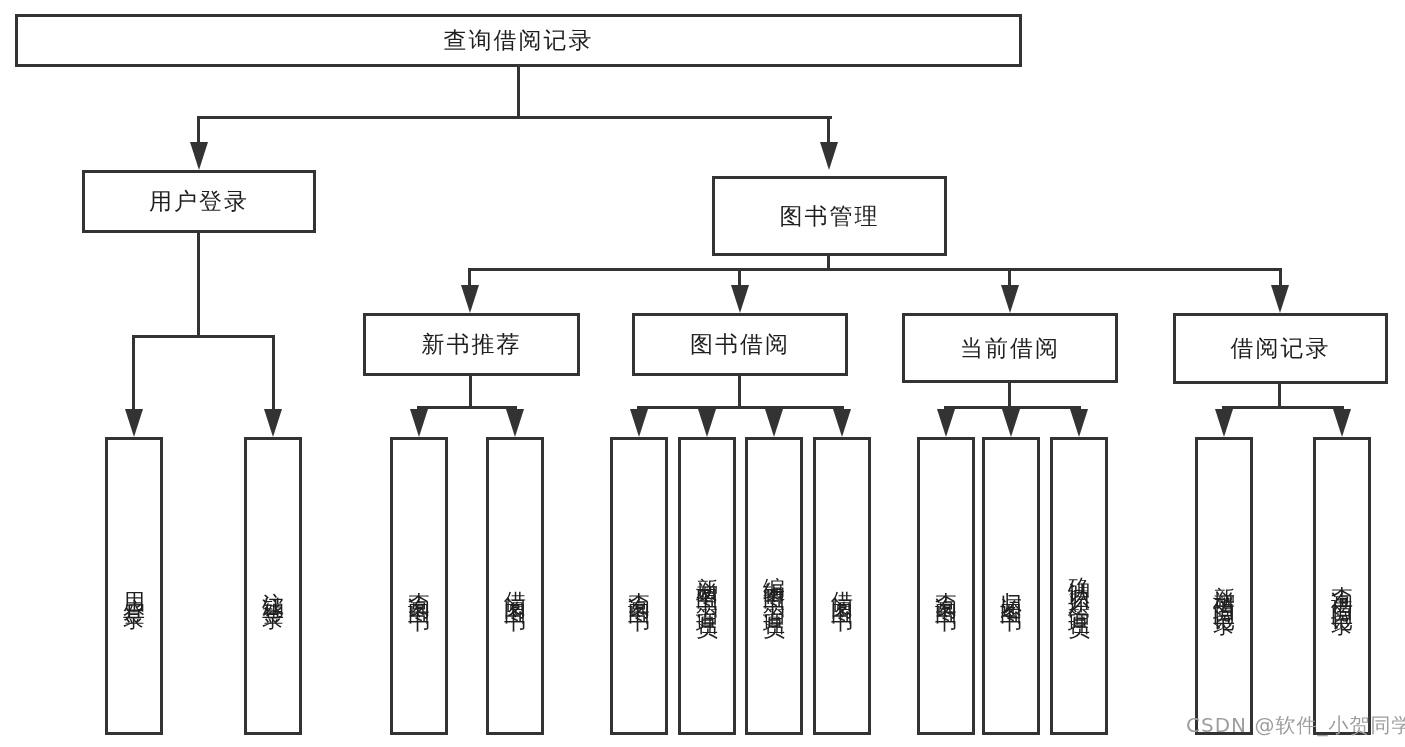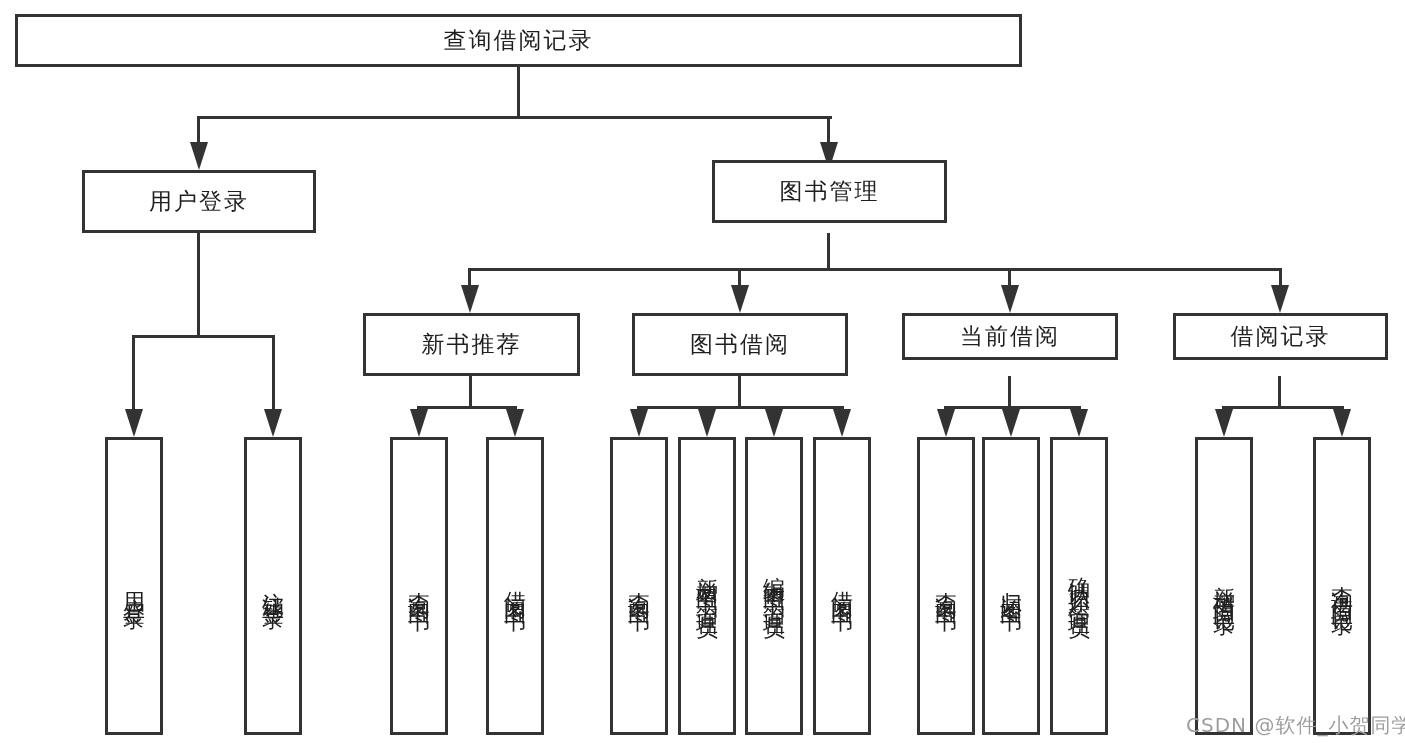--- a/index.html
+++ b/index.html
@@ -79,34 +79,34 @@
   <div class="arrow" style="left:1215px;top:409px;"></div>
   <div class="arrow" style="left:1333px;top:409px;"></div>
 
   <div class="box" style="left:15px;top:14px;width:1007px;height:53px;">
     <span>查询借阅记录</span>
   </div>
 
   <div class="box" style="left:82px;top:170px;width:234px;height:63px;">
     <span>用户登录</span>
   </div>
-  <div class="box" style="left:712px;top:160px;width:235px;height:63px;align-items:center;">
+  <div class="box" style="left:712px;top:176px;width:235px;height:80px;align-items:center;">
     <span>图书管理</span>
   </div>
 
   <div class="box" style="left:363px;top:313px;width:217px;height:63px;">
     <span>新书推荐</span>
   </div>
   <div class="box" style="left:632px;top:313px;width:216px;height:63px;">
     <span>图书借阅</span>
   </div>
-  <div class="box" style="left:902px;top:313px;width:216px;height:47px;">
+  <div class="box" style="left:902px;top:313px;width:216px;height:70px;">
     <span>当前借阅</span>
   </div>
-  <div class="box" style="left:1173px;top:313px;width:215px;height:47px;">
+  <div class="box" style="left:1173px;top:313px;width:215px;height:71px;">
     <span>借阅记录</span>
   </div>
 
   <div class="box vbox" style="left:105px;top:437px;width:58px;height:298px;">
     <span>用户登录</span>
   </div>
   <div class="box vbox" style="left:244px;top:437px;width:58px;height:298px;">
     <span>注销登录</span>
   </div>
 

